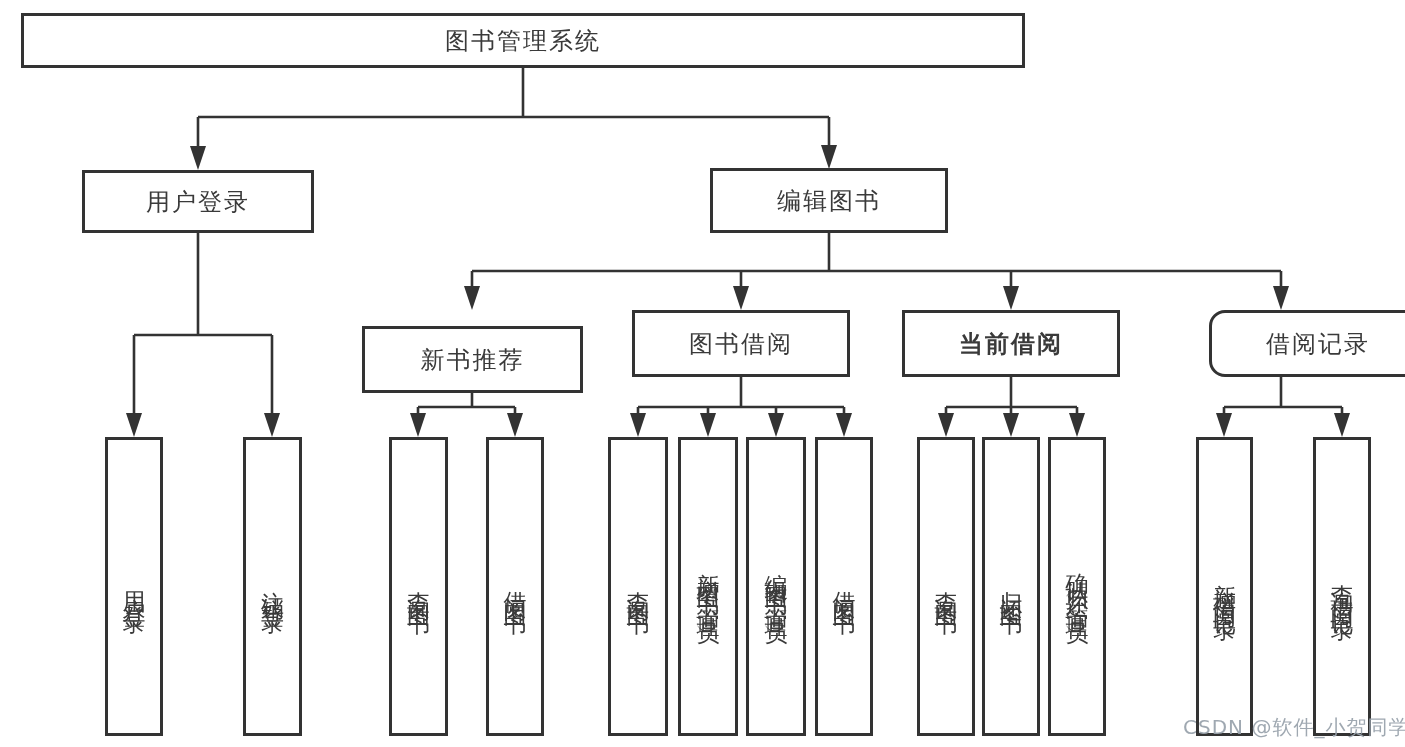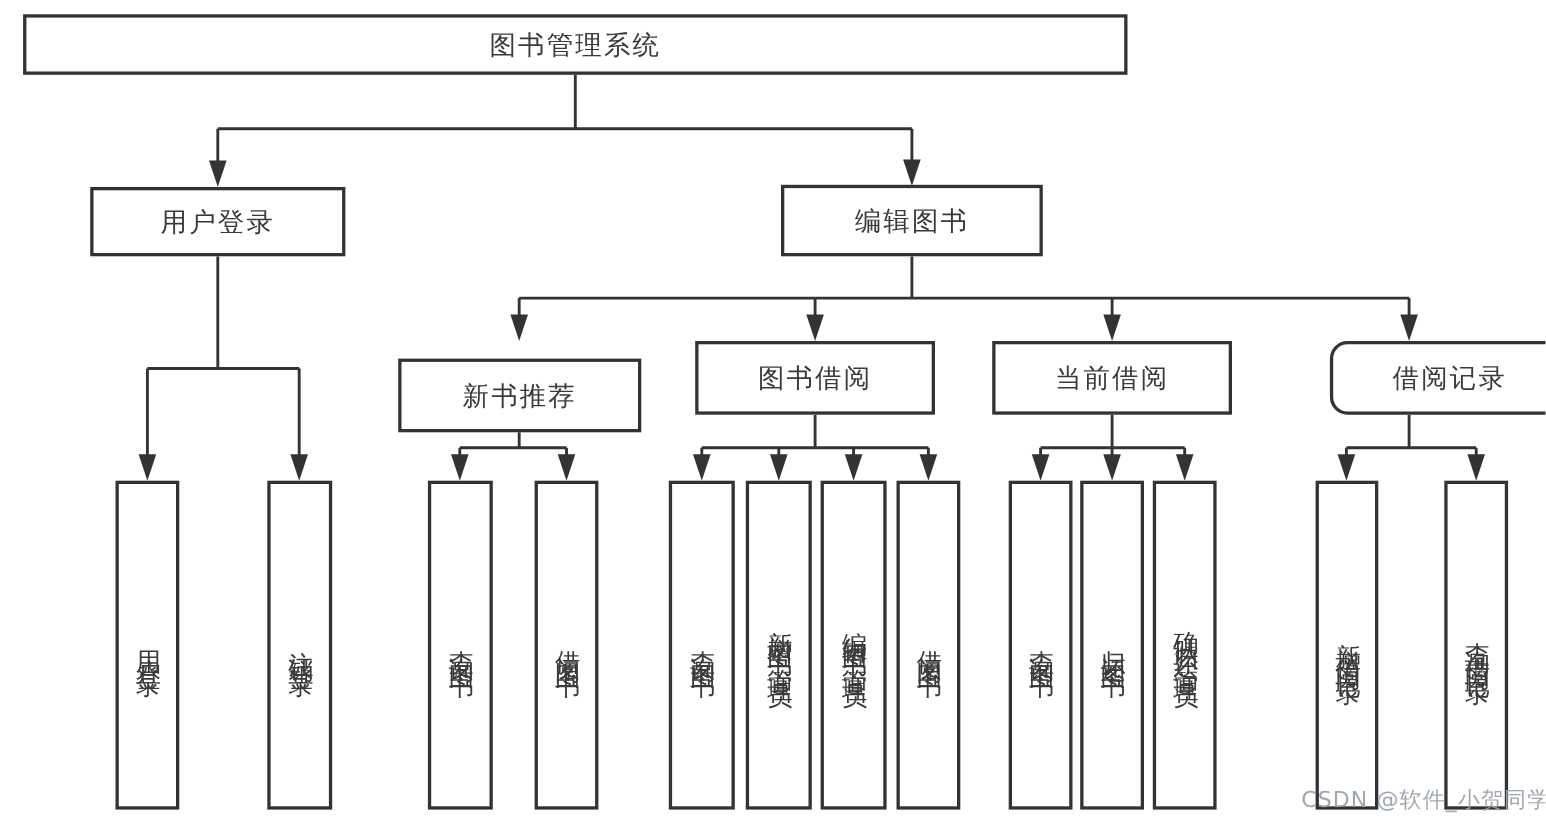--- a/index.html
+++ b/index.html
@@ -100,21 +100,21 @@
   <div class="box" style="left:710px; top:168px; width:238px; height:65px;">
     <span>编辑图书</span>
   </div>
 
   <div class="box" style="left:362px; top:310px; width:221px; height:67px;margin-top:16px;">
     <span>新书推荐</span>
   </div>
   <div class="box" style="left:632px; top:310px; width:218px; height:67px;text-align:right;">
     <span>图书借阅</span>
   </div>
-  <div class="box" style="left:902px; top:310px; width:218px; height:67px;">
+  <div class="box" style="left:902px; top:310px; width:218px; height:67px;font-weight:bold;">
     <span>当前借阅</span>
   </div>
   <div class="box" style="left:1209px; top:310px; width:218px; height:67px;border-radius:16px;">
     <span>借阅记录</span>
   </div>
 
   <div class="box leaf" style="left:105px; top:437px; width:58px; height:299px;">
     <span class="vtxt">用户登录</span>
   </div>
   <div class="box leaf" style="left:243px; top:437px; width:59px; height:299px;">

